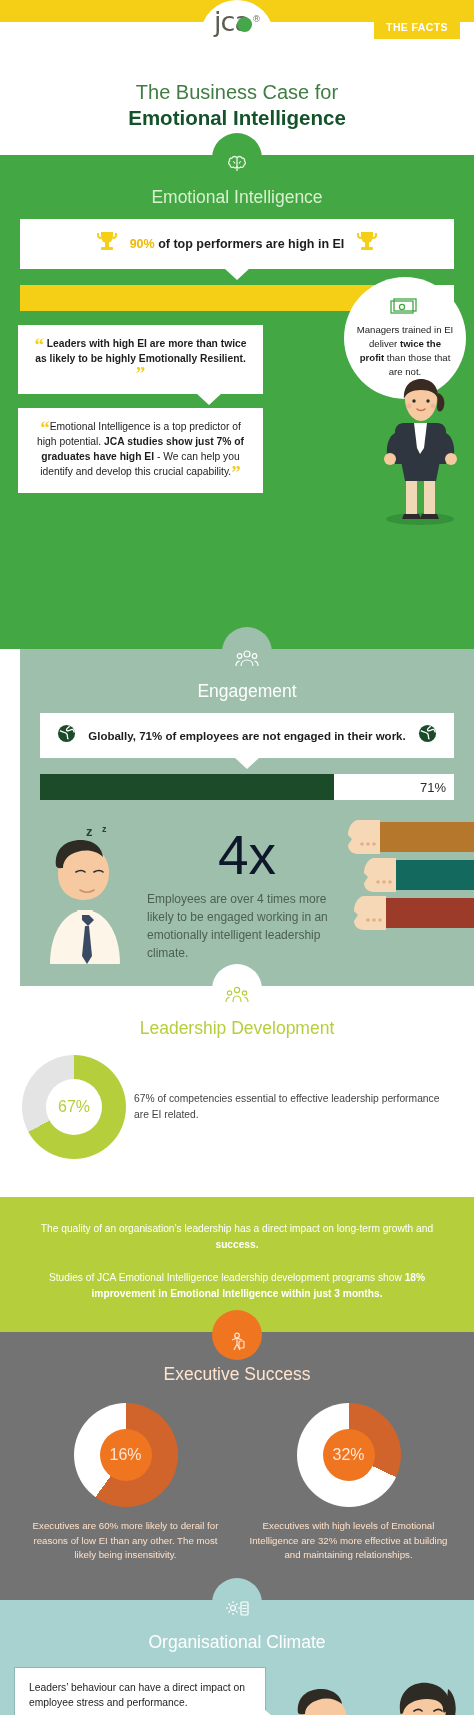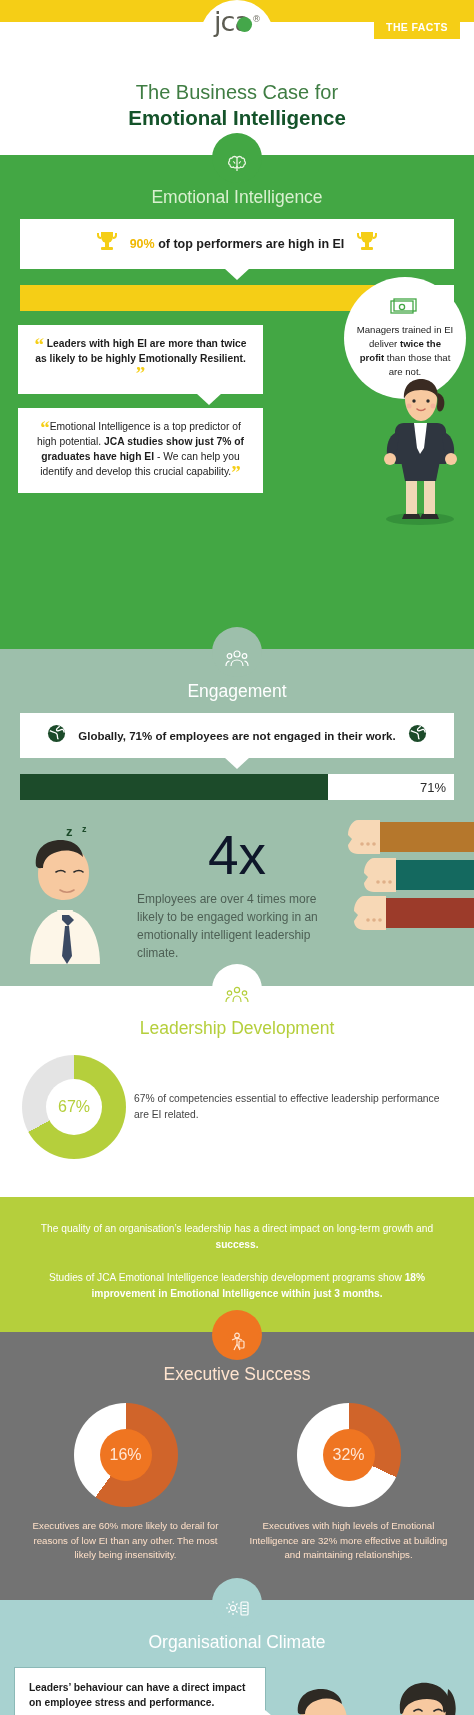--- a/index.html
+++ b/index.html
@@ -88,21 +88,21 @@
   .bubble {
     position: absolute; right: 8px; top: 122px;
     width: 122px; height: 122px; border-radius: 50%; background:#fff;
     display:flex; flex-direction:column; align-items:center; justify-content:center;
     text-align:center; padding: 6px 12px;
   }
   .bubble p { font-size: 9.6px; line-height: 1.45; color:#1d1d1d; }
   .bubble .money { margin-bottom: 4px; }
 
   
-  .eng { background: #9dbfab; padding-bottom: 8px; position:relative; }
+  .eng { background: #9dbfab; padding-bottom: 8px; position:relative;margin-left:20px; }
   .eng .sec-notch { background: #9dbfab; }
   .eng .sec-title { color: #ffffff; }
   .eng .white-card .headline { font-size: 11.5px; }
   .eng .barwrap .fill { background: #1c4b2a; }
   .eng .barwrap .lbl { color:#2b2b2b; font-weight: normal; font-size: 13px; }
   .x4 { font-size: 55px; font-weight: normal; color:#0f172a; text-align:center; line-height: 1; }
   .eng-caption { font-size: 12px; line-height: 1.5; color:#4d5f54; text-align:left; width: 200px; margin: 7px auto 0; }
 
   
   .lead { background:#fff; padding-bottom: 38px; }
@@ -136,21 +136,21 @@
   .exec .donut .hole span { color:#ffe6d4; }
 
   
   .org { background:#a8d2d0; padding-bottom: 10px; position:relative; }
   .org .sec-notch { background:#a8d2d0; }
   .org .sec-title { color:#ffffff; }
   .org-box {
     background:#fff; border:1px solid #8bb9b7; width: 252px; margin: 14px 0 0 14px;
     padding: 12px 14px 14px; position: relative;
   }
-  .org-box p { font-size: 10.3px; line-height: 1.5; font-weight: bold; color:#1d1d1d; }
+  .org-box p { font-size: 10.3px; line-height: 1.5; font-weight: normal; color:#1d1d1d; }
   .org-box p + p { margin-top: 12px; }
   .tri-right {
     position:absolute; right:-13px; top: 42px; width:0; height:0;
     border-top: 11px solid transparent; border-bottom: 11px solid transparent;
     border-left: 13px solid #fff;
   }
   .tri-right::before {
     content:""; position:absolute; left:-14px; top:-12px; width:0; height:0;
     border-top: 12px solid transparent; border-bottom: 12px solid transparent;
     border-left: 14px solid #8bb9b7; z-index:-1;

